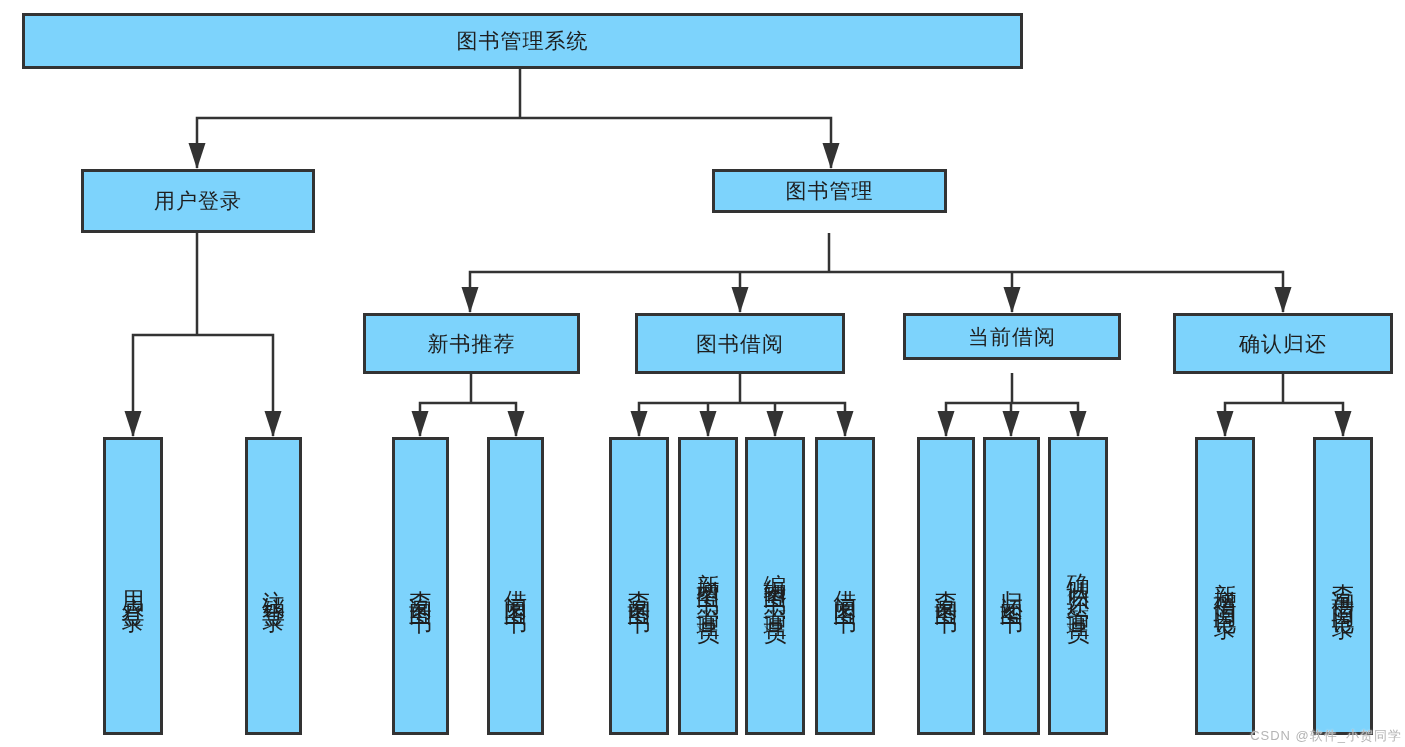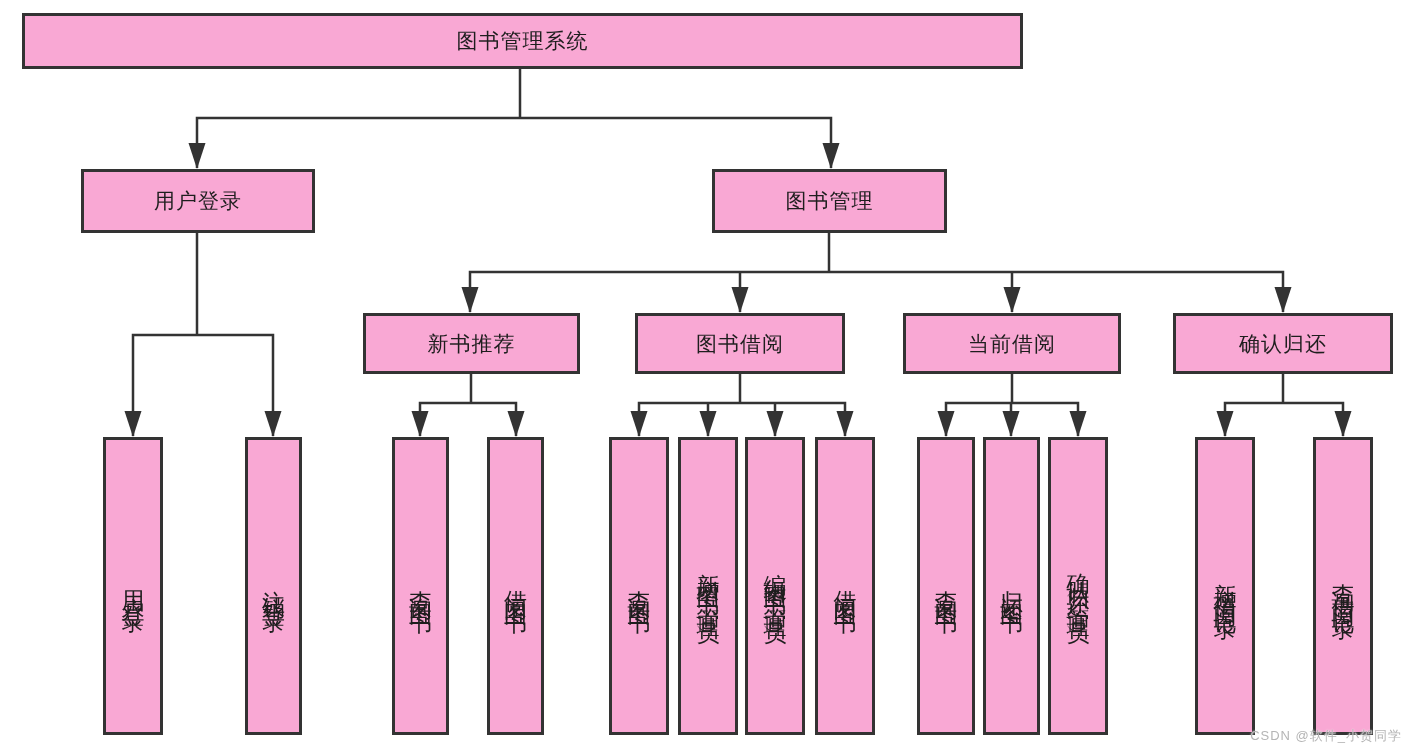--- a/index.html
+++ b/index.html
@@ -13,21 +13,21 @@
     color: #1e1e1e;
   }
   .connectors {
     position: absolute;
     left: 0; top: 0;
     width: 1405px; height: 747px;
   }
   .node {
     position: absolute;
     box-sizing: border-box;
-    background: #f9a8d4;
+    background: #7dd3fc;
     border: 3px solid #333333;
     display: flex;
     align-items: center;
     justify-content: center;
     text-align: left;
   }
   .node.h span {
     font-size: 21px;
     letter-spacing: 1px;
     color: #1e1e1e;
@@ -97,31 +97,31 @@
     </g>
   </svg>
 
   <div class="node h" style="left:22px;top:13px;width:1001px;height:56px">
     <span>图书管理系统</span>
   </div>
 
   <div class="node h" style="left:81px;top:169px;width:234px;height:64px">
     <span>用户登录</span>
   </div>
-  <div class="node h" style="left:712px;top:169px;width:235px;height:64px">
+  <div class="node h" style="left:712px;top:169px;width:235px;height:44px">
     <span>图书管理</span>
   </div>
 
   <div class="node h" style="left:635px;top:313px;width:210px;height:61px">
     <span>图书借阅</span>
   </div>
   <div class="node h" style="left:363px;top:313px;width:217px;height:61px">
     <span>新书推荐</span>
   </div>
-  <div class="node h" style="left:903px;top:313px;width:218px;height:61px">
+  <div class="node h" style="left:903px;top:313px;width:218px;height:47px">
     <span>当前借阅</span>
   </div>
   <div class="node h" style="left:1173px;top:313px;width:220px;height:61px">
     <span>确认归还</span>
   </div>
 
   <div class="node v" style="left:103px;top:437px;width:60px;height:298px">
     <span>用户登录</span>
   </div>
   <div class="node v" style="left:245px;top:437px;width:57px;height:298px">

